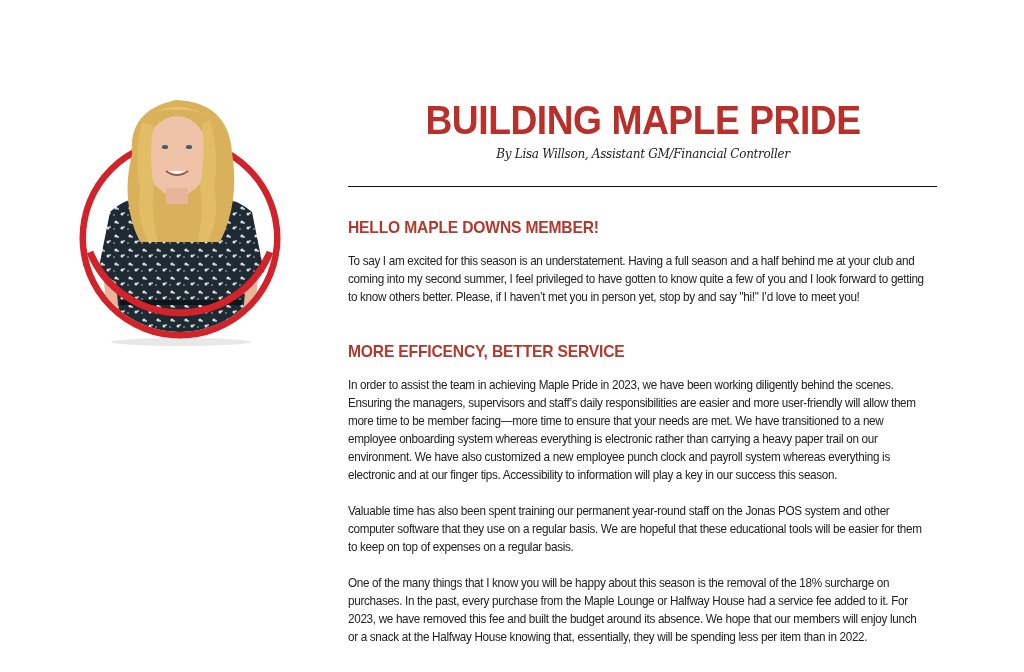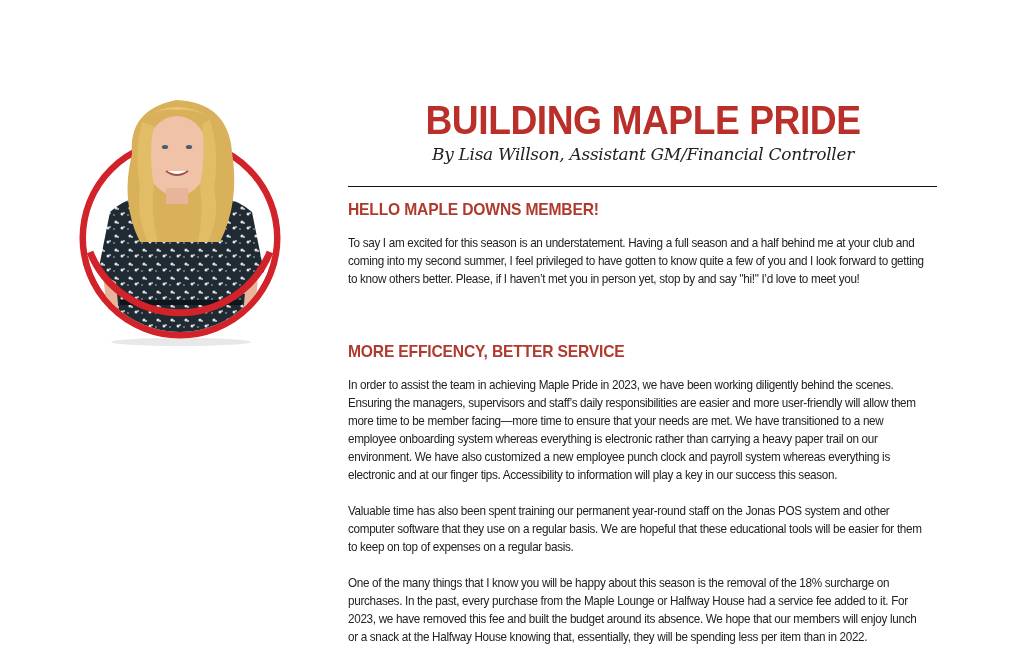--- a/index.html
+++ b/index.html
@@ -43,21 +43,21 @@
       letter-spacing: -0.5px;
       transform: scaleX(0.93);
       transform-origin: center;
     }
     .byline {
       margin: 0;
       text-align: center;
       color: #222222;
       font-family: "DejaVu Serif", serif;
       font-style: italic;
-      font-size: 17px;
+      font-size: 12px;
       line-height: 20px;
       letter-spacing: -0.3px;
     }
     .divider {
       position: absolute;
       left: 0;
       top: 90px;
       width: 589px;
       height: 0;
       border-top: 1.5px solid #111111;
@@ -148,21 +148,21 @@
 
     <path d="M20 160 A97 97 0 0 0 200 160" fill="none" stroke="#d2222a" stroke-width="7"></path>
   </svg>
 </div>
 
 <div class="content">
   <h1 class="title">BUILDING MAPLE PRIDE</h1>
   <p class="byline">By Lisa Willson, Assistant GM/Financial Controller</p>
   <div class="divider"></div>
 
-  <div class="section" style="top:102px;">
+  <div class="section" style="top:120px;">
     <h2 class="heading">HELLO MAPLE DOWNS MEMBER!</h2>
     <p class="para" style="margin-top:12px;">To say I am excited for this season is an understatement. Having a full season and a half behind me at your club and coming into my second summer, I feel privileged to have gotten to know quite a few of you and I look forward to getting to know others better. Please, if I haven’t met you in person yet, stop by and say "hi!" I’d love to meet you!</p>
   </div>
 
   <div class="section" style="top:244px;">
     <h2 class="heading">MORE EFFICENCY, BETTER SERVICE</h2>
     <p class="para" style="margin-top:12px;">In order to assist the team in achieving Maple Pride in 2023, we have been working diligently behind the scenes. Ensuring the managers, supervisors and staff’s daily responsibilities are easier and more user-friendly will allow them more time to be member facing—more time to ensure that your needs are met. We have transitioned to a new employee onboarding system whereas everything is electronic rather than carrying a heavy paper trail on our environment. We have also customized a new employee punch clock and payroll system whereas everything is electronic and at our finger tips. Accessibility to information will play a key in our success this season.</p>
     <p class="para" style="margin-top:18px;">Valuable time has also been spent training our permanent year-round staff on the Jonas POS system and other computer software that they use on a regular basis. We are hopeful that these educational tools will be easier for them to keep on top of expenses on a regular basis.</p>
     <p class="para" style="margin-top:18px;">One of the many things that I know you will be happy about this season is the removal of the 18% surcharge on purchases. In the past, every purchase from the Maple Lounge or Halfway House had a service fee added to it. For 2023, we have removed this fee and built the budget around its absence. We hope that our members will enjoy lunch or a snack at the Halfway House knowing that, essentially, they will be spending less per item than in 2022.</p>
   </div>

